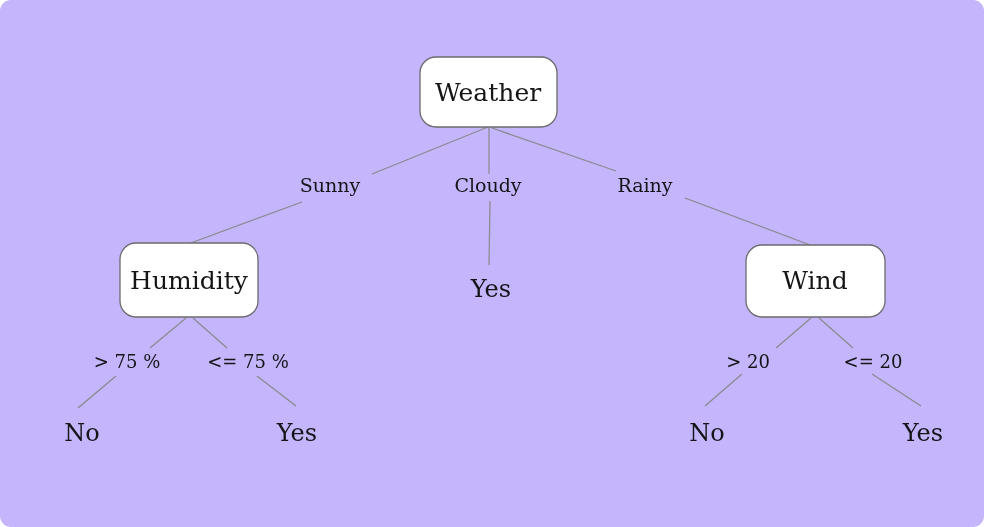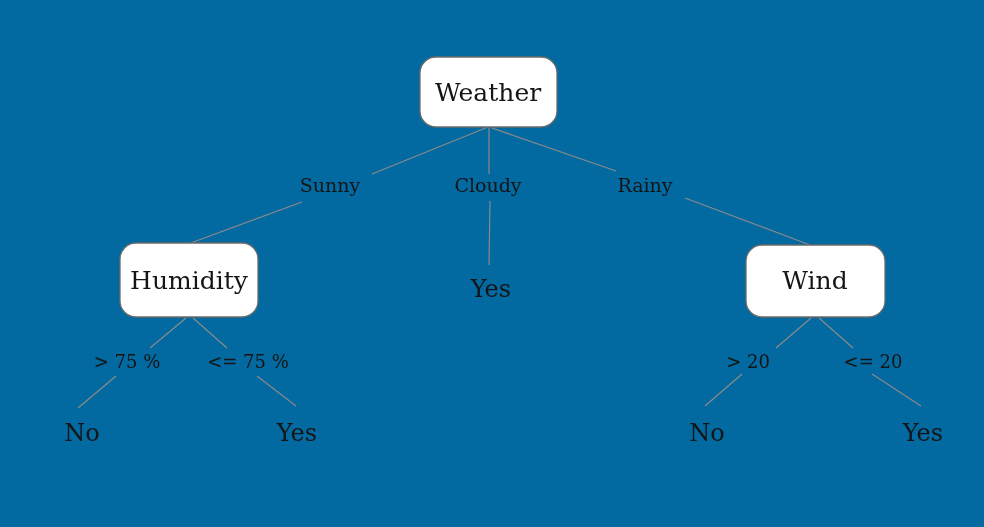--- a/index.html
+++ b/index.html
@@ -4,23 +4,24 @@
 <style>
   html, body {
     margin: 0;
     padding: 0;
     background: #ffffff;
   }
   .stage {
     position: relative;
     width: 984px;
     height: 527px;
-    background: #0369a1;
+    background: #c4b5fd;
     overflow: hidden;
     font-family: "DejaVu Serif", serif;
+    border-radius: 11px;
   }
   svg { display: block; }
 
   .edge {
     stroke: #8a8a8a;
     stroke-width: 1.2;
     fill: none;
   }
   .node-box {
     fill: #ffffff;

